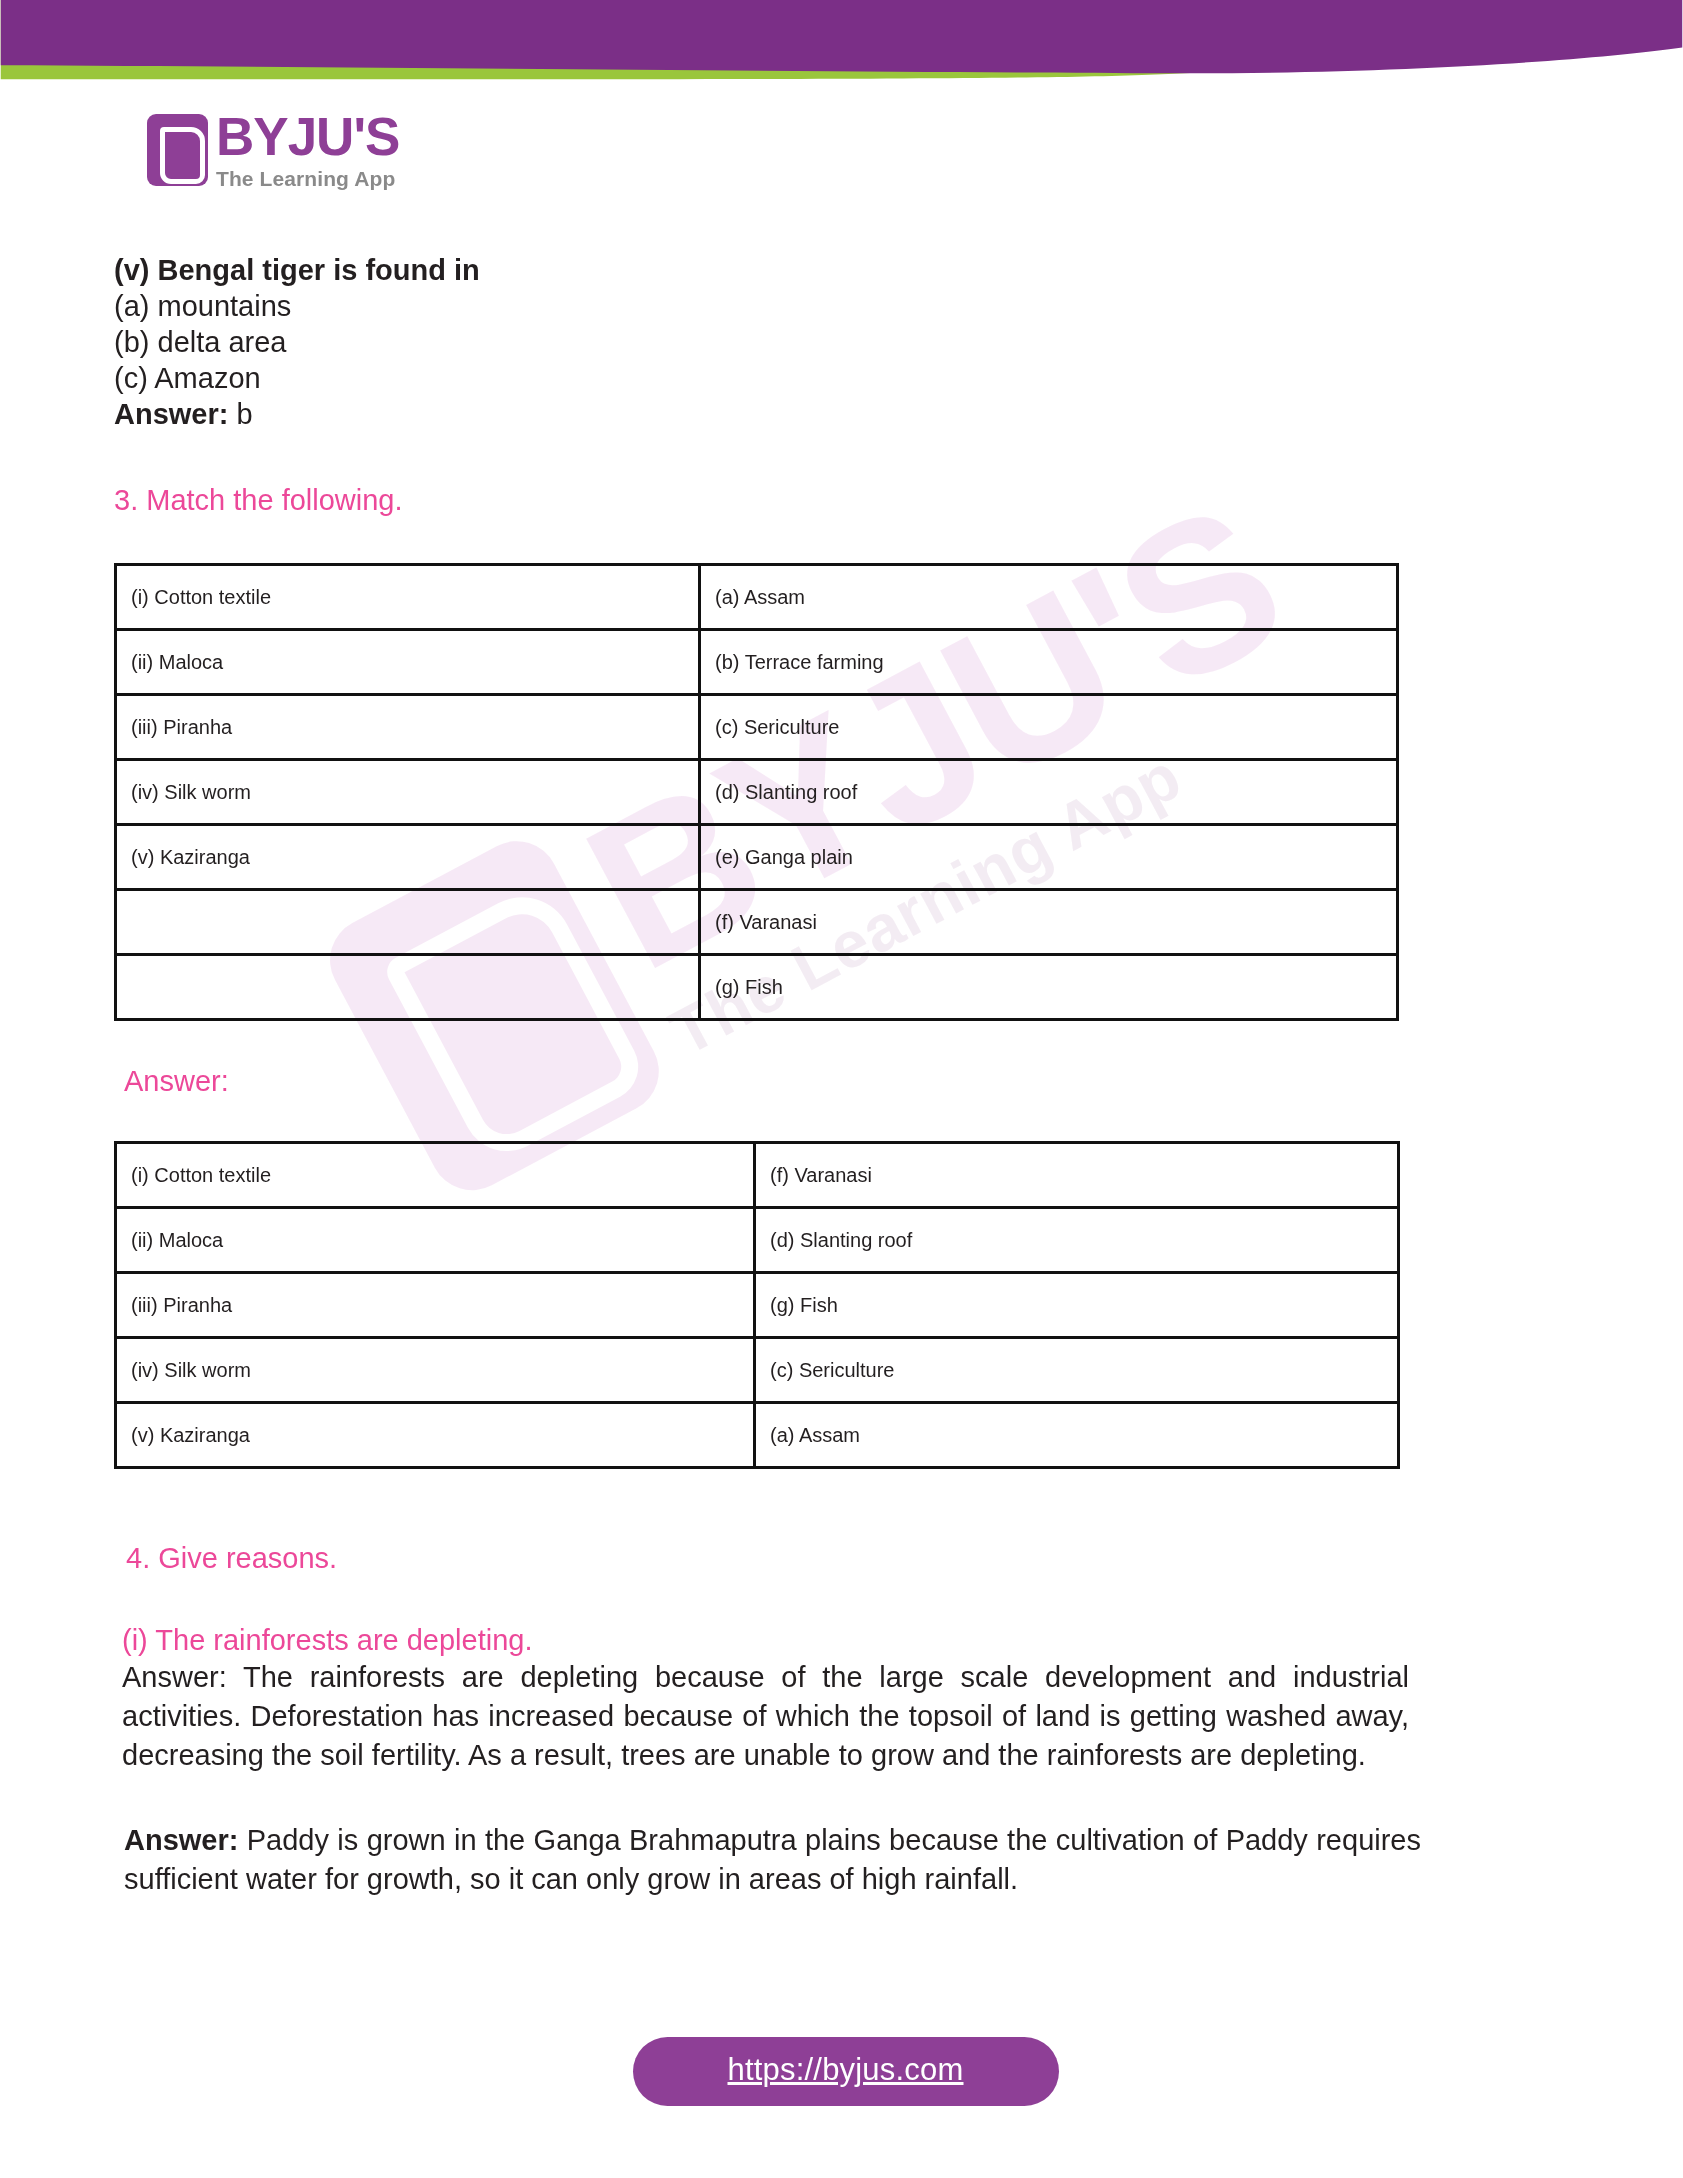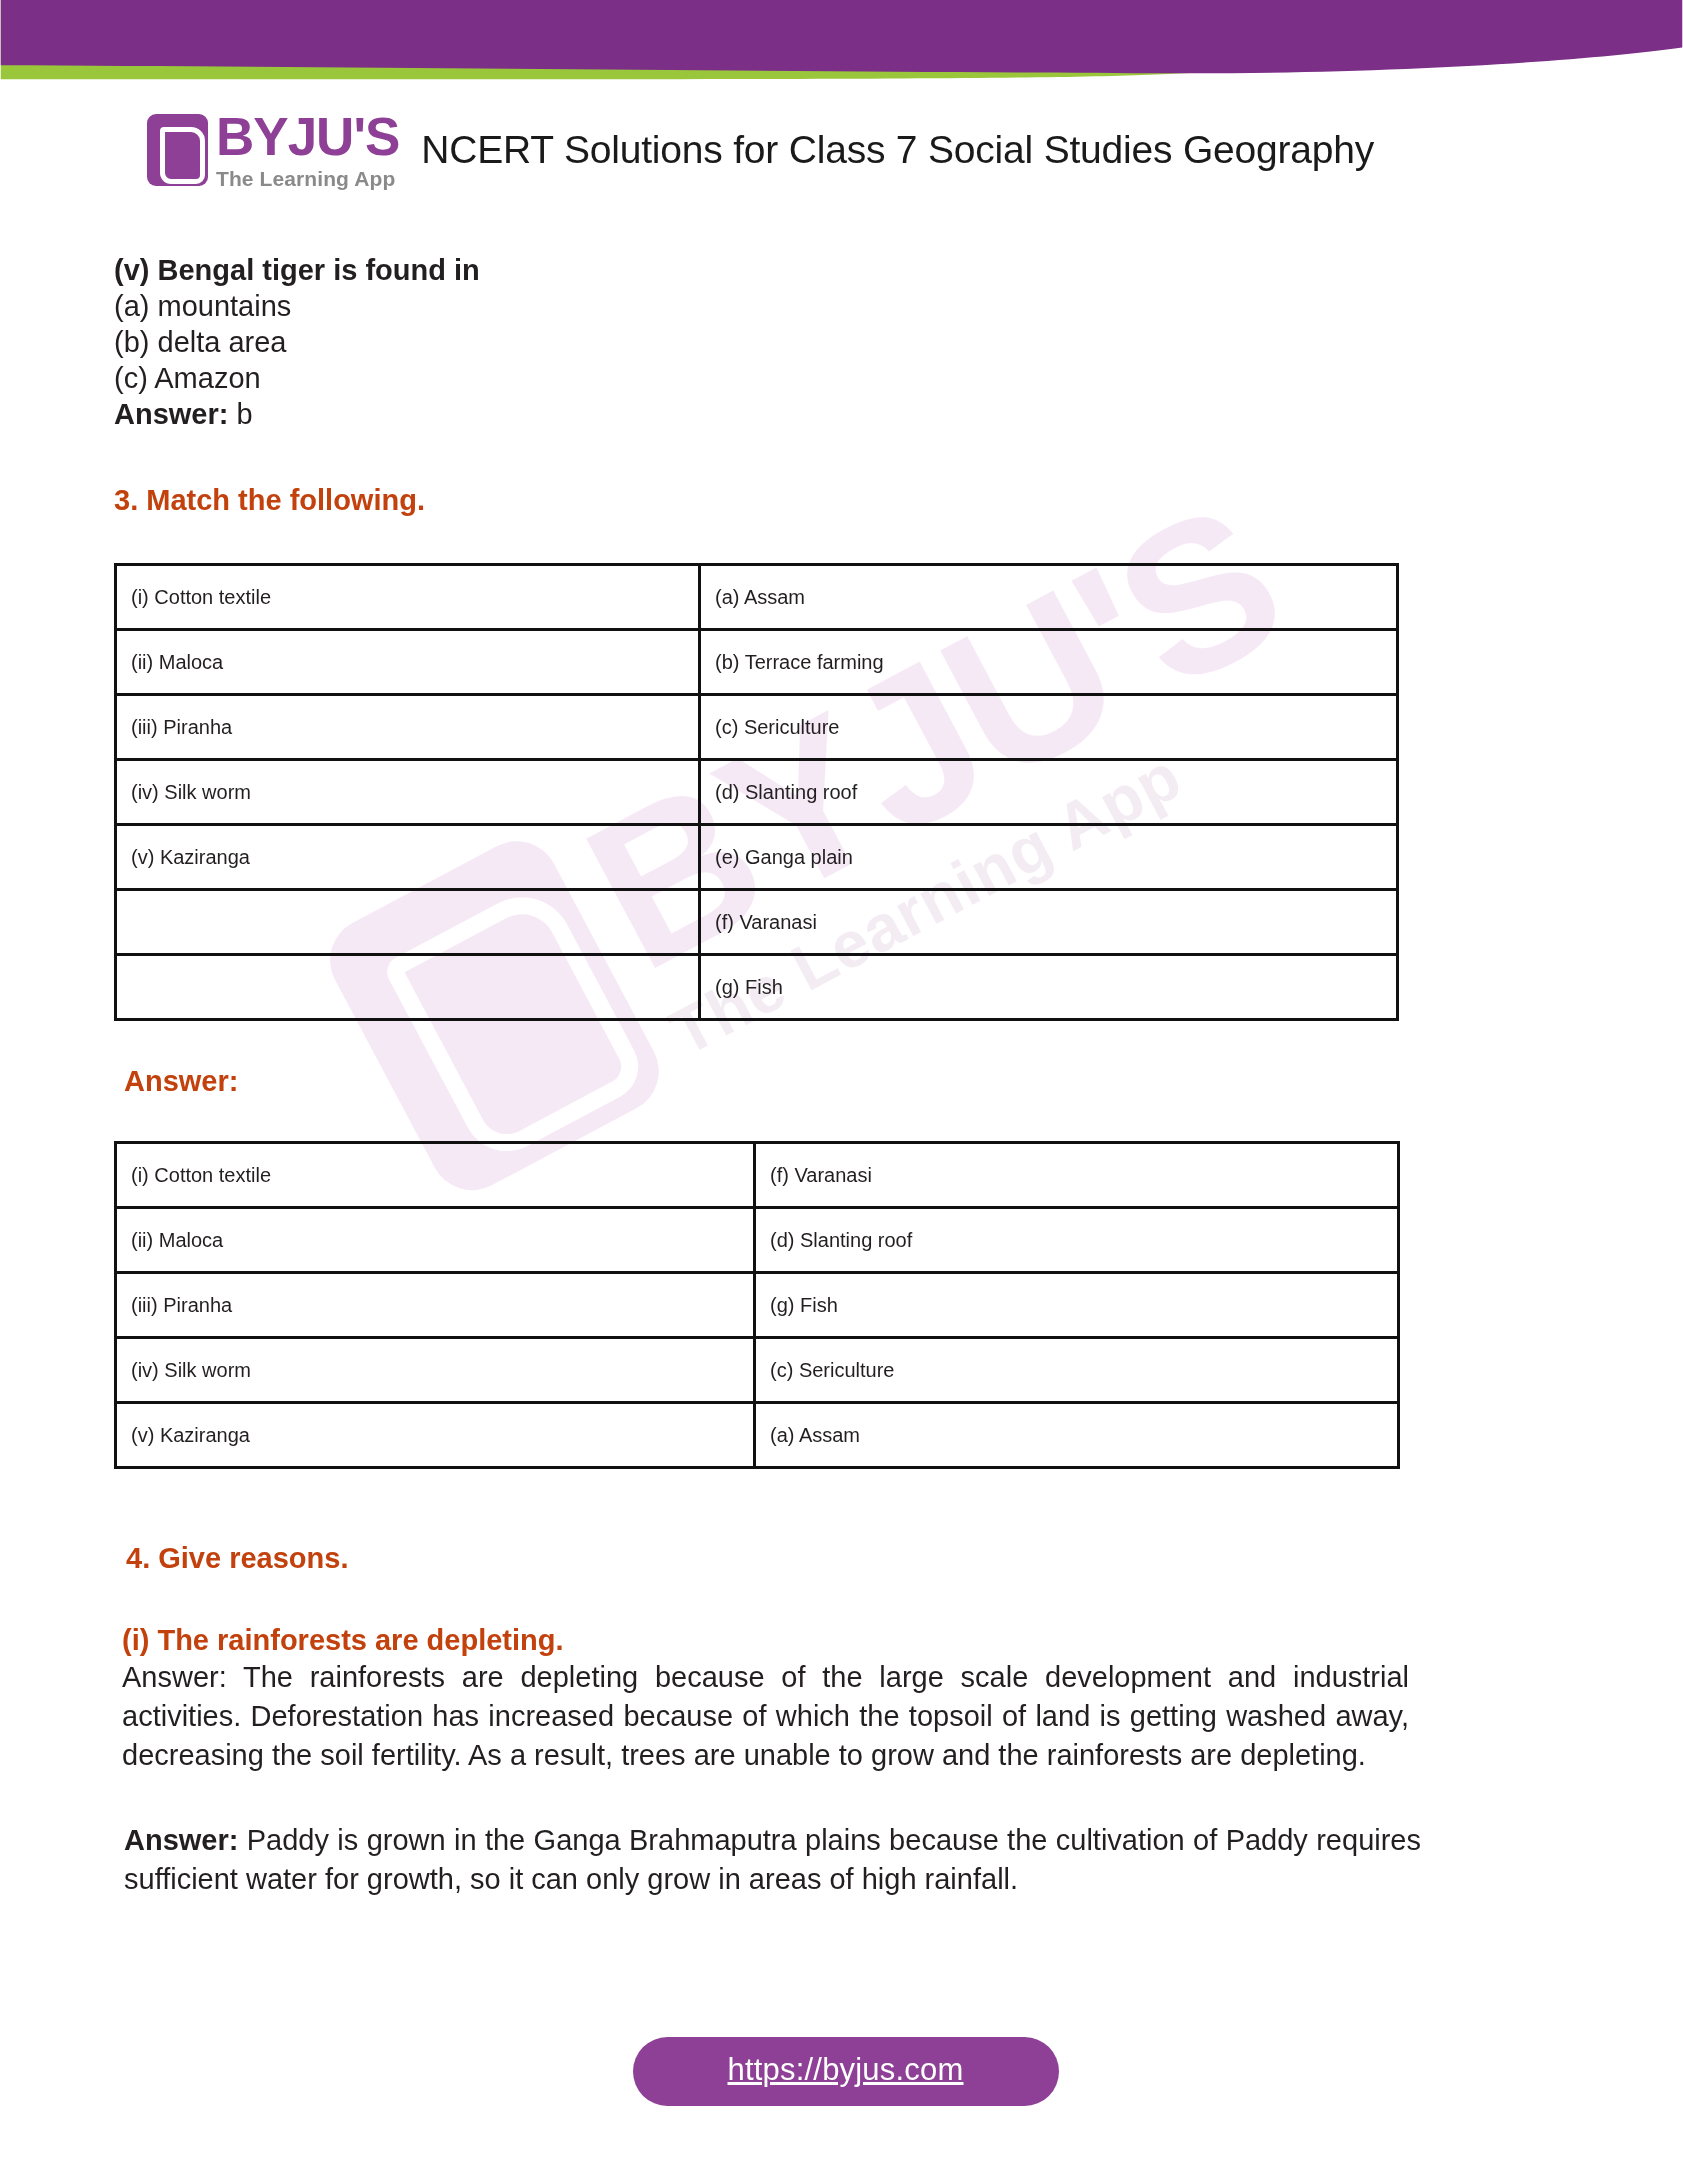--- a/index.html
+++ b/index.html
@@ -145,22 +145,22 @@
   .q-line {
     font-size: 29px;
     line-height: 36px;
     color: #231f20;
   }
   .q-line.bold { font-weight: bold; }
   .lbl-bold { font-weight: bold; }
 
   .sec-head {
     font-size: 29px;
-    font-weight: bold;
-    color: #c2410c;
+    font-weight: normal;
+    color: #ec4899;
     line-height: 36px;
   }
 
   
   table.match {
     border-collapse: collapse;
     table-layout: fixed;
     width: 1282px;
     margin-left: 0;
     background: transparent;
@@ -225,21 +225,20 @@
 </div>
 
 <div class="header">
   <div class="logo-block">
     <div class="logo-mark"></div>
     <div class="logo-words">
       <div class="logo-name">BYJU'S</div>
       <div class="logo-tag">The Learning App</div>
     </div>
   </div>
-  <div class="doc-title">NCERT Solutions for Class 7 Social Studies Geography</div>
 </div>
 
 <div class="content">
 
   <div>
     <div class="q-line bold">(v) Bengal tiger is found in</div>
     <div class="q-line">(a) mountains</div>
     <div class="q-line">(b) delta area</div>
     <div class="q-line">(c) Amazon</div>
     <div class="q-line"><span class="lbl-bold">Answer:</span> <span>b</span></div>

